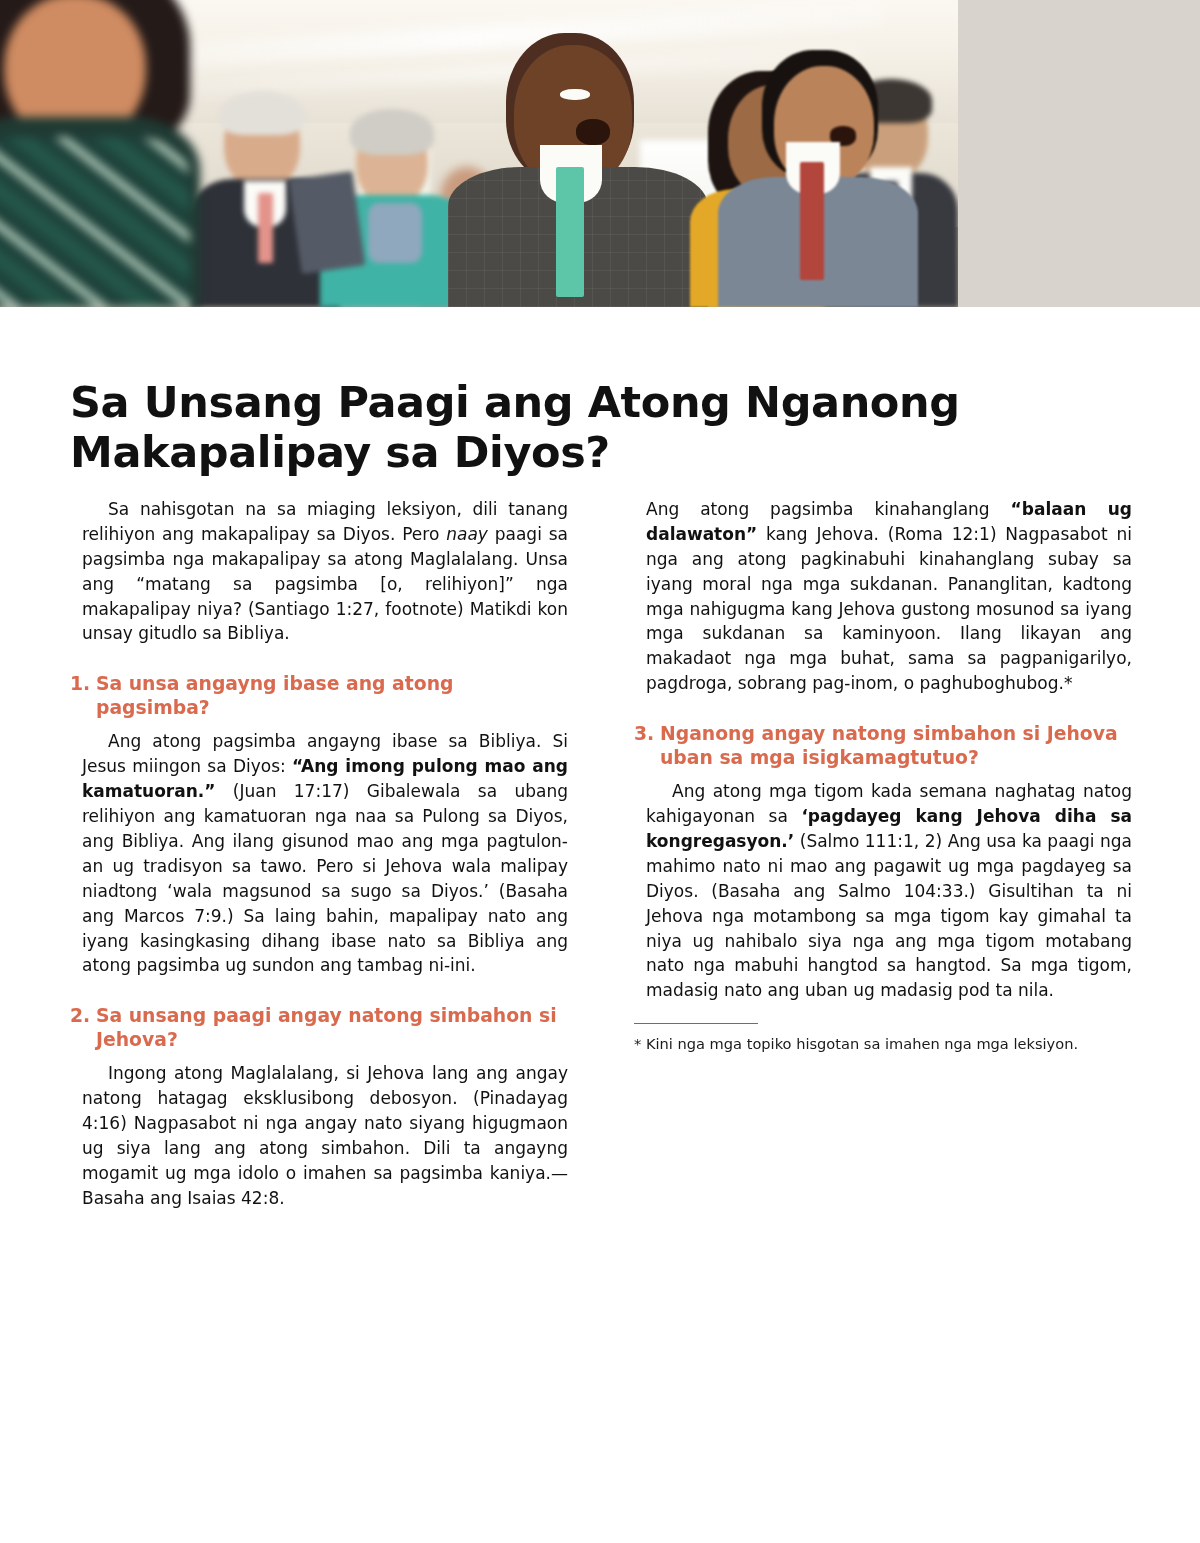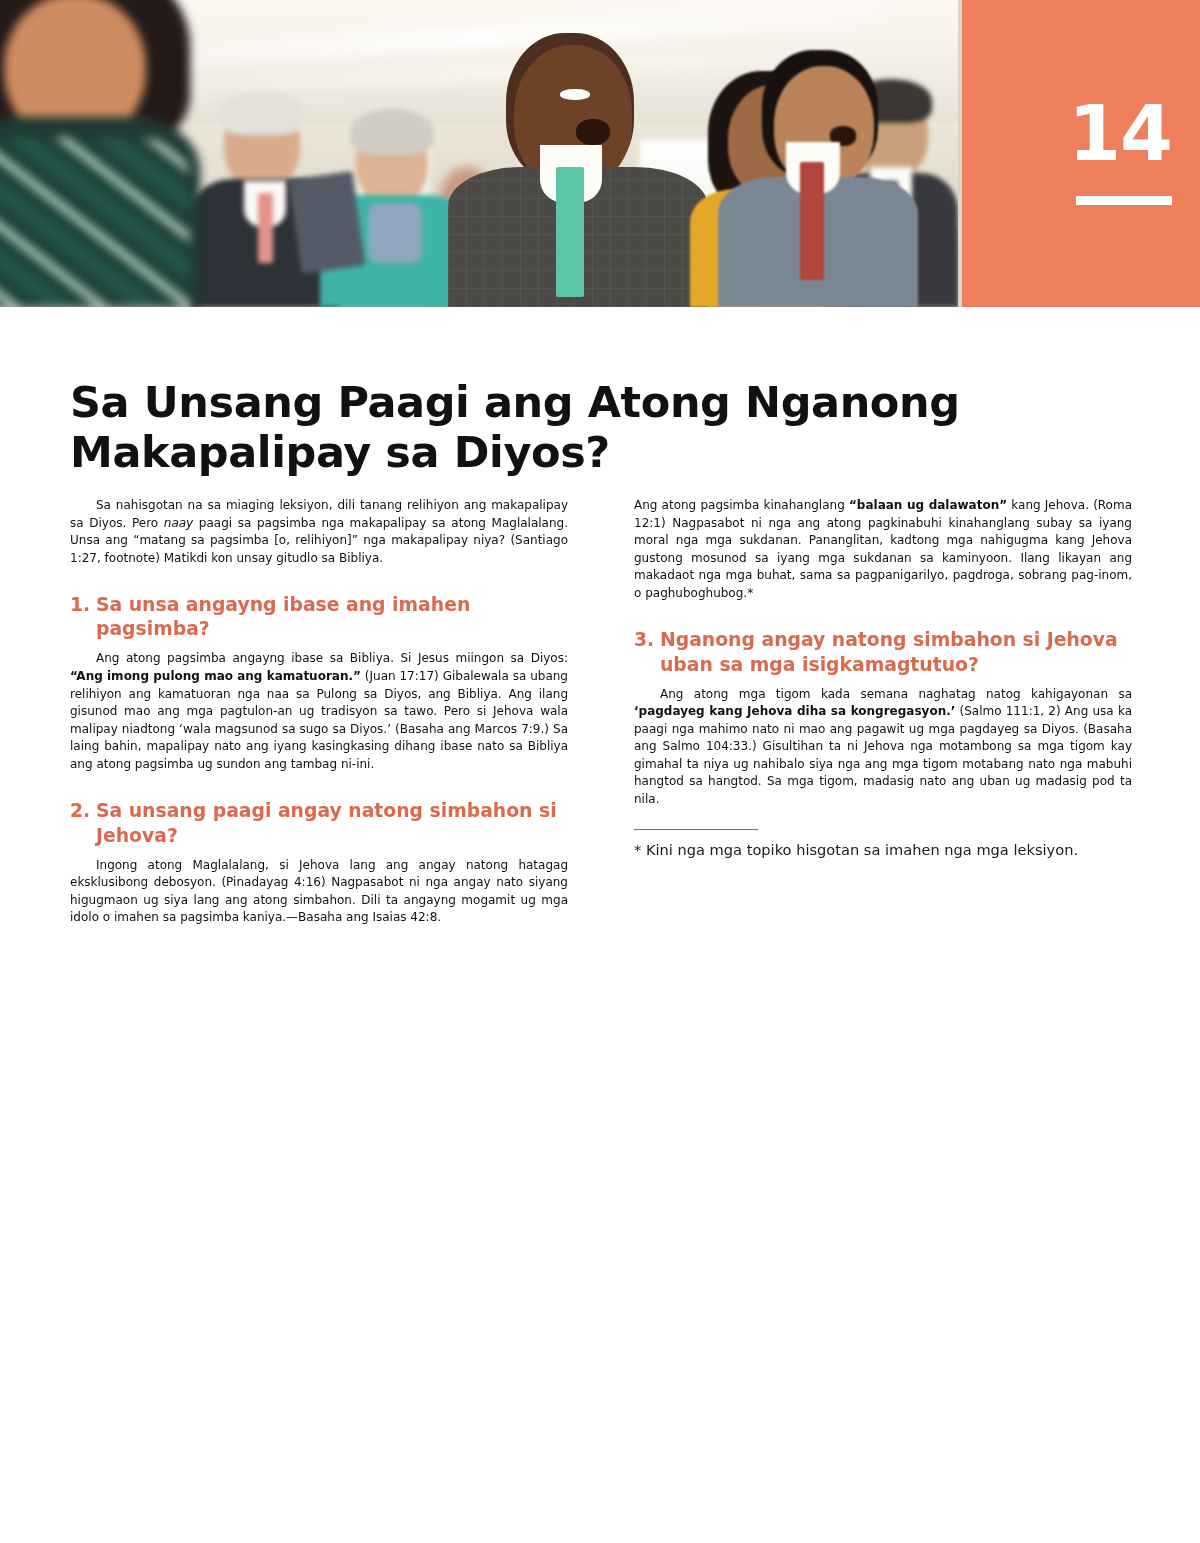--- a/index.html
+++ b/index.html
@@ -123,22 +123,22 @@
   }
   .col {
     position: absolute;
     top: 0;
     width: 498px;
   }
   .col-left  { left: 0; }
   .col-right { left: 564px; }
 
   p.body {
-    margin: 0 0 0 0;
-    font-size: 12px;
+    margin: 0 0 0 12px;
+    font-size: 17px;
     line-height: 1.465;
     text-align: justify;
     text-justify: inter-word;
     hyphens: manual;
     color: #111111;
   }
   p.indent { text-indent: 26px; }
   p.body b { font-weight: 700; }
   p.body i { font-style: italic; }
 
@@ -253,37 +253,33 @@
       <div style="position:absolute; left:44px; top:18px; width:116px; height:128px; border-radius:44% 44% 38% 38%; background:#17120f;"></div>
       <div class="head" style="left:56px; top:34px; width:100px; height:120px; background:#ba835a;"></div>
       <div style="position:absolute; left:112px; top:94px; width:26px; height:20px; border-radius:44%; background:#2a140c;"></div>
       <div class="body-sh" style="left:0; width:200px; height:130px; background:#7c8795;"></div>
       <div class="shirt" style="left:68px; top:110px; width:54px; height:52px;"></div>
       <div class="tie" style="left:82px; top:130px; width:24px; height:118px; background:#b2453c;"></div>
     </div>
 
   </div>
 
-  <div class="badge">
-    <div class="badge-num">14</div>
-    <div class="badge-rule"></div>
-  </div>
 </div>
 
 <h1 class="page-title">Sa Unsang Paagi ang Atong Nganong Makapalipay sa Diyos?</h1>
 
 <div class="columns">
 
   <div class="col col-left">
 
     <p class="body indent"><span>Sa nahisgotan na sa miaging leksiyon, dili tanang relihiyon ang makapalipay sa Diyos. Pero </span><i>naay</i><span> paagi sa pagsimba nga makapalipay sa atong Maglalalang. Unsa ang “matang sa pagsimba [o, relihiyon]” nga makapalipay niya? (Santiago 1:27, footnote) Matikdi kon unsay gitudlo sa Bibliya.</span></p>
 
     <div class="qhead">
       <span class="qnum">1.</span>
-      <span class="qtxt">Sa unsa angayng ibase ang imahen pagsimba?</span>
+      <span class="qtxt">Sa unsa angayng ibase ang atong pagsimba?</span>
     </div>
     <p class="body indent"><span>Ang atong pagsimba angayng ibase sa Bibliya. Si Jesus miingon sa Diyos: </span><b>“Ang imong pulong mao ang kamatuoran.”</b><span> (Juan 17:17) Gibalewala sa ubang relihiyon ang kamatuoran nga naa sa Pulong sa Diyos, ang Bibliya. Ang ilang gisunod mao ang mga pagtulon-an ug tradisyon sa tawo. Pero si Jehova wala malipay niadtong ‘wala magsunod sa sugo sa Diyos.’ (Basaha ang Marcos 7:9.) Sa laing bahin, mapalipay nato ang iyang kasingkasing dihang ibase nato sa Bibliya ang atong pagsimba ug sundon ang tambag ni-ini.</span></p>
 
     <div class="qhead">
       <span class="qnum">2.</span>
       <span class="qtxt">Sa unsang paagi angay natong simbahon si Jehova?</span>
     </div>
     <p class="body indent">Ingong atong Maglalalang, si Jehova lang ang angay natong hatagag eksklusibong debosyon. (Pinadayag 4:16) Nagpasabot ni nga angay nato siyang higugmaon ug siya lang ang atong simbahon. Dili ta angayng mogamit ug mga idolo o imahen sa pagsimba kaniya.—Basaha ang Isaias 42:8.</p>
 
   </div>

